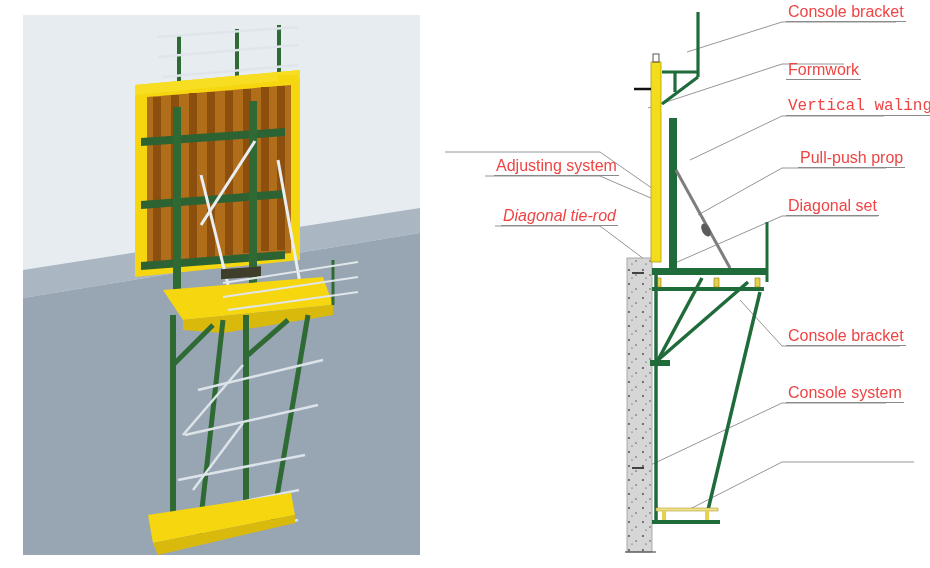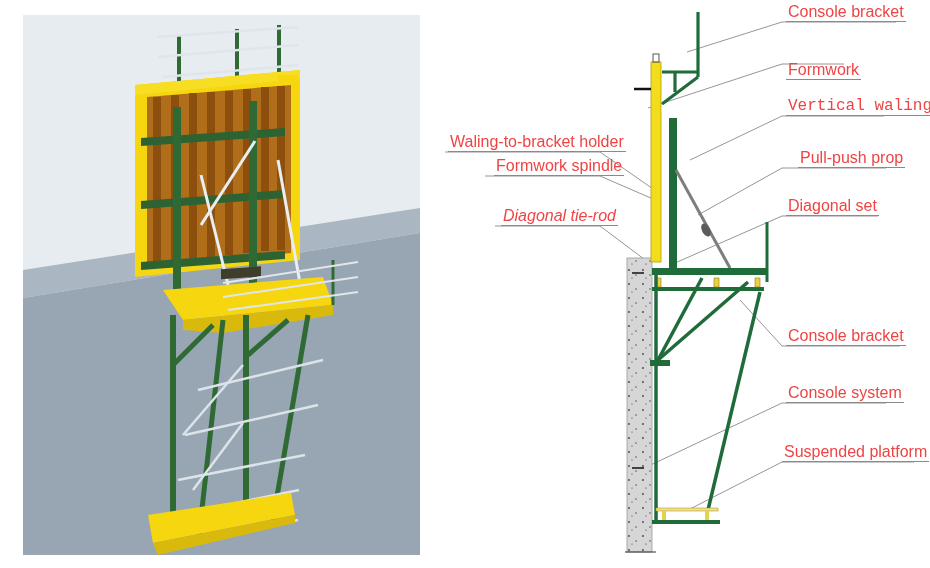--- a/index.html
+++ b/index.html
@@ -175,21 +175,19 @@
 
     <g stroke="#111" stroke-width="1.5">
       <line x1="202" y1="273" x2="214" y2="273"></line>
       <line x1="202" y1="468" x2="214" y2="468"></line>
     </g>
   </svg>
 
   <span class="lbl" style="left:356px; top:4px;">Console bracket</span>
   <span class="lbl" style="left:356px; top:62px;">Formwork</span>
   <span class="lbl" style="left:356px; top:98px;font-family:Liberation Mono, monospace;">Vertical waling</span>
-  <span class="lbl" style="left:18px; top:134px;">Waling-to-bracket holder</span>
-  <span class="lbl" style="left:64px; top:158px;">Formwork spindle</span>
+  <span class="lbl" style="left:64px; top:158px;">Adjusting system</span>
   <span class="lbl" style="left:368px; top:150px;">Pull-push prop</span>
   <span class="lbl" style="left:71px; top:208px;font-style:italic;">Diagonal tie-rod</span>
   <span class="lbl" style="left:356px; top:198px;">Diagonal set</span>
   <span class="lbl" style="left:356px; top:328px;">Console bracket</span>
   <span class="lbl" style="left:356px; top:385px;">Console system</span>
-  <span class="lbl" style="left:352px; top:444px;">Suspended platform</span>
 </div>
 
 </body></html>

